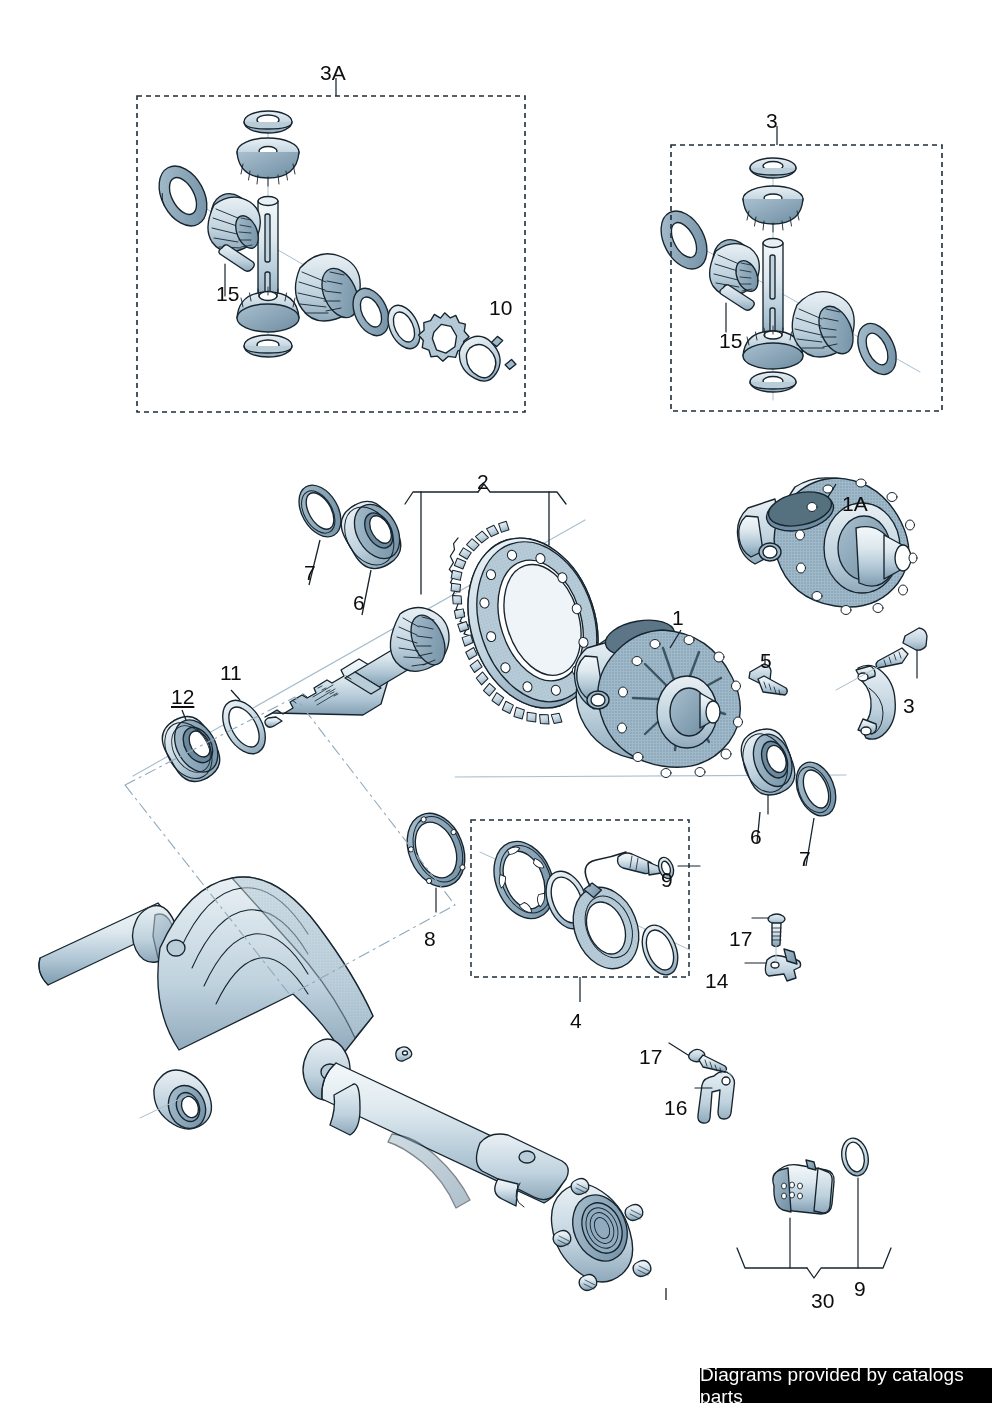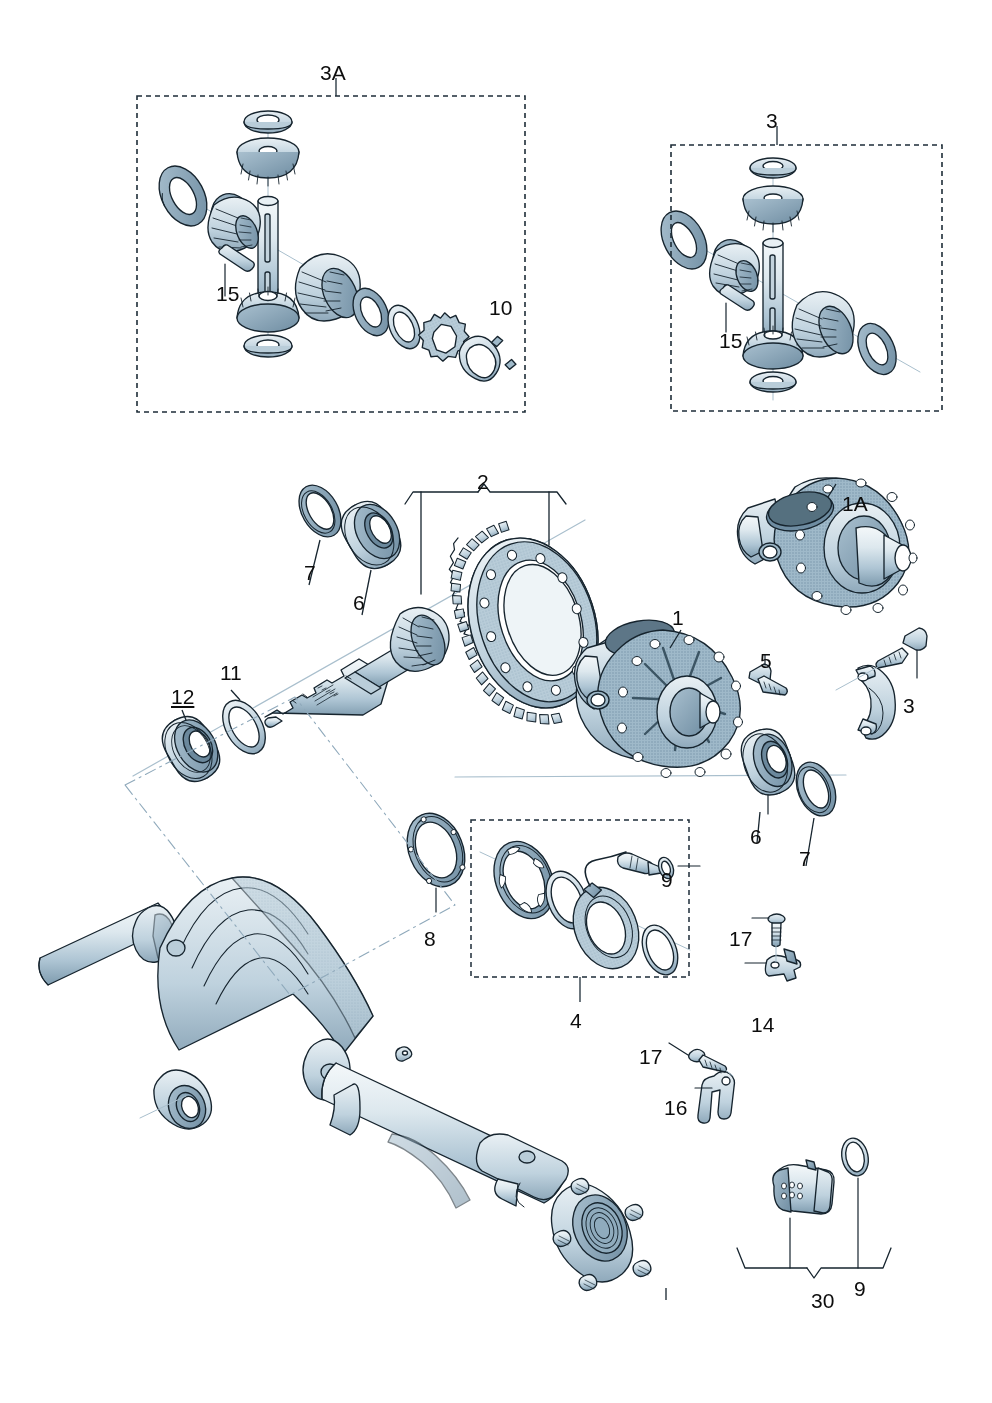--- a/index.html
+++ b/index.html
@@ -702,20 +702,23 @@
   <div class="callout" style="left:760px;top:650px;">5</div>
   <div class="callout" style="left:903px;top:695px;">3</div>
   <div class="callout" style="left:220px;top:662px;text-align:right;">11</div>
   <div class="callout" style="left:171px;top:686px;text-decoration:underline;">12</div>
   <div class="callout" style="left:750px;top:826px;">6</div>
   <div class="callout" style="left:799px;top:848px;">7</div>
   <div class="callout" style="left:424px;top:928px;">8</div>
   <div class="callout" style="left:661px;top:869px;">9</div>
   <div class="callout" style="left:570px;top:1010px;">4</div>
   <div class="callout" style="left:729px;top:928px;">17</div>
-  <div class="callout" style="left:751px;top:970px;margin-top:44px;">14</div>
+  <div class="callout" style="left:705px;top:970px;">14</div>
   <div class="callout" style="left:639px;top:1046px;">17</div>
   <div class="callout" style="left:664px;top:1097px;">16</div>
   <div class="callout" style="left:854px;top:1278px;">9</div>
   <div class="callout" style="left:811px;top:1290px;">30</div>
 
+  <div id="banner" style="left:700px;top:1368px;width:292px;height:35px;">
+    <span>Diagrams provided by catalogs parts</span>
+  </div>
 
 </div>
 
 </body></html>

